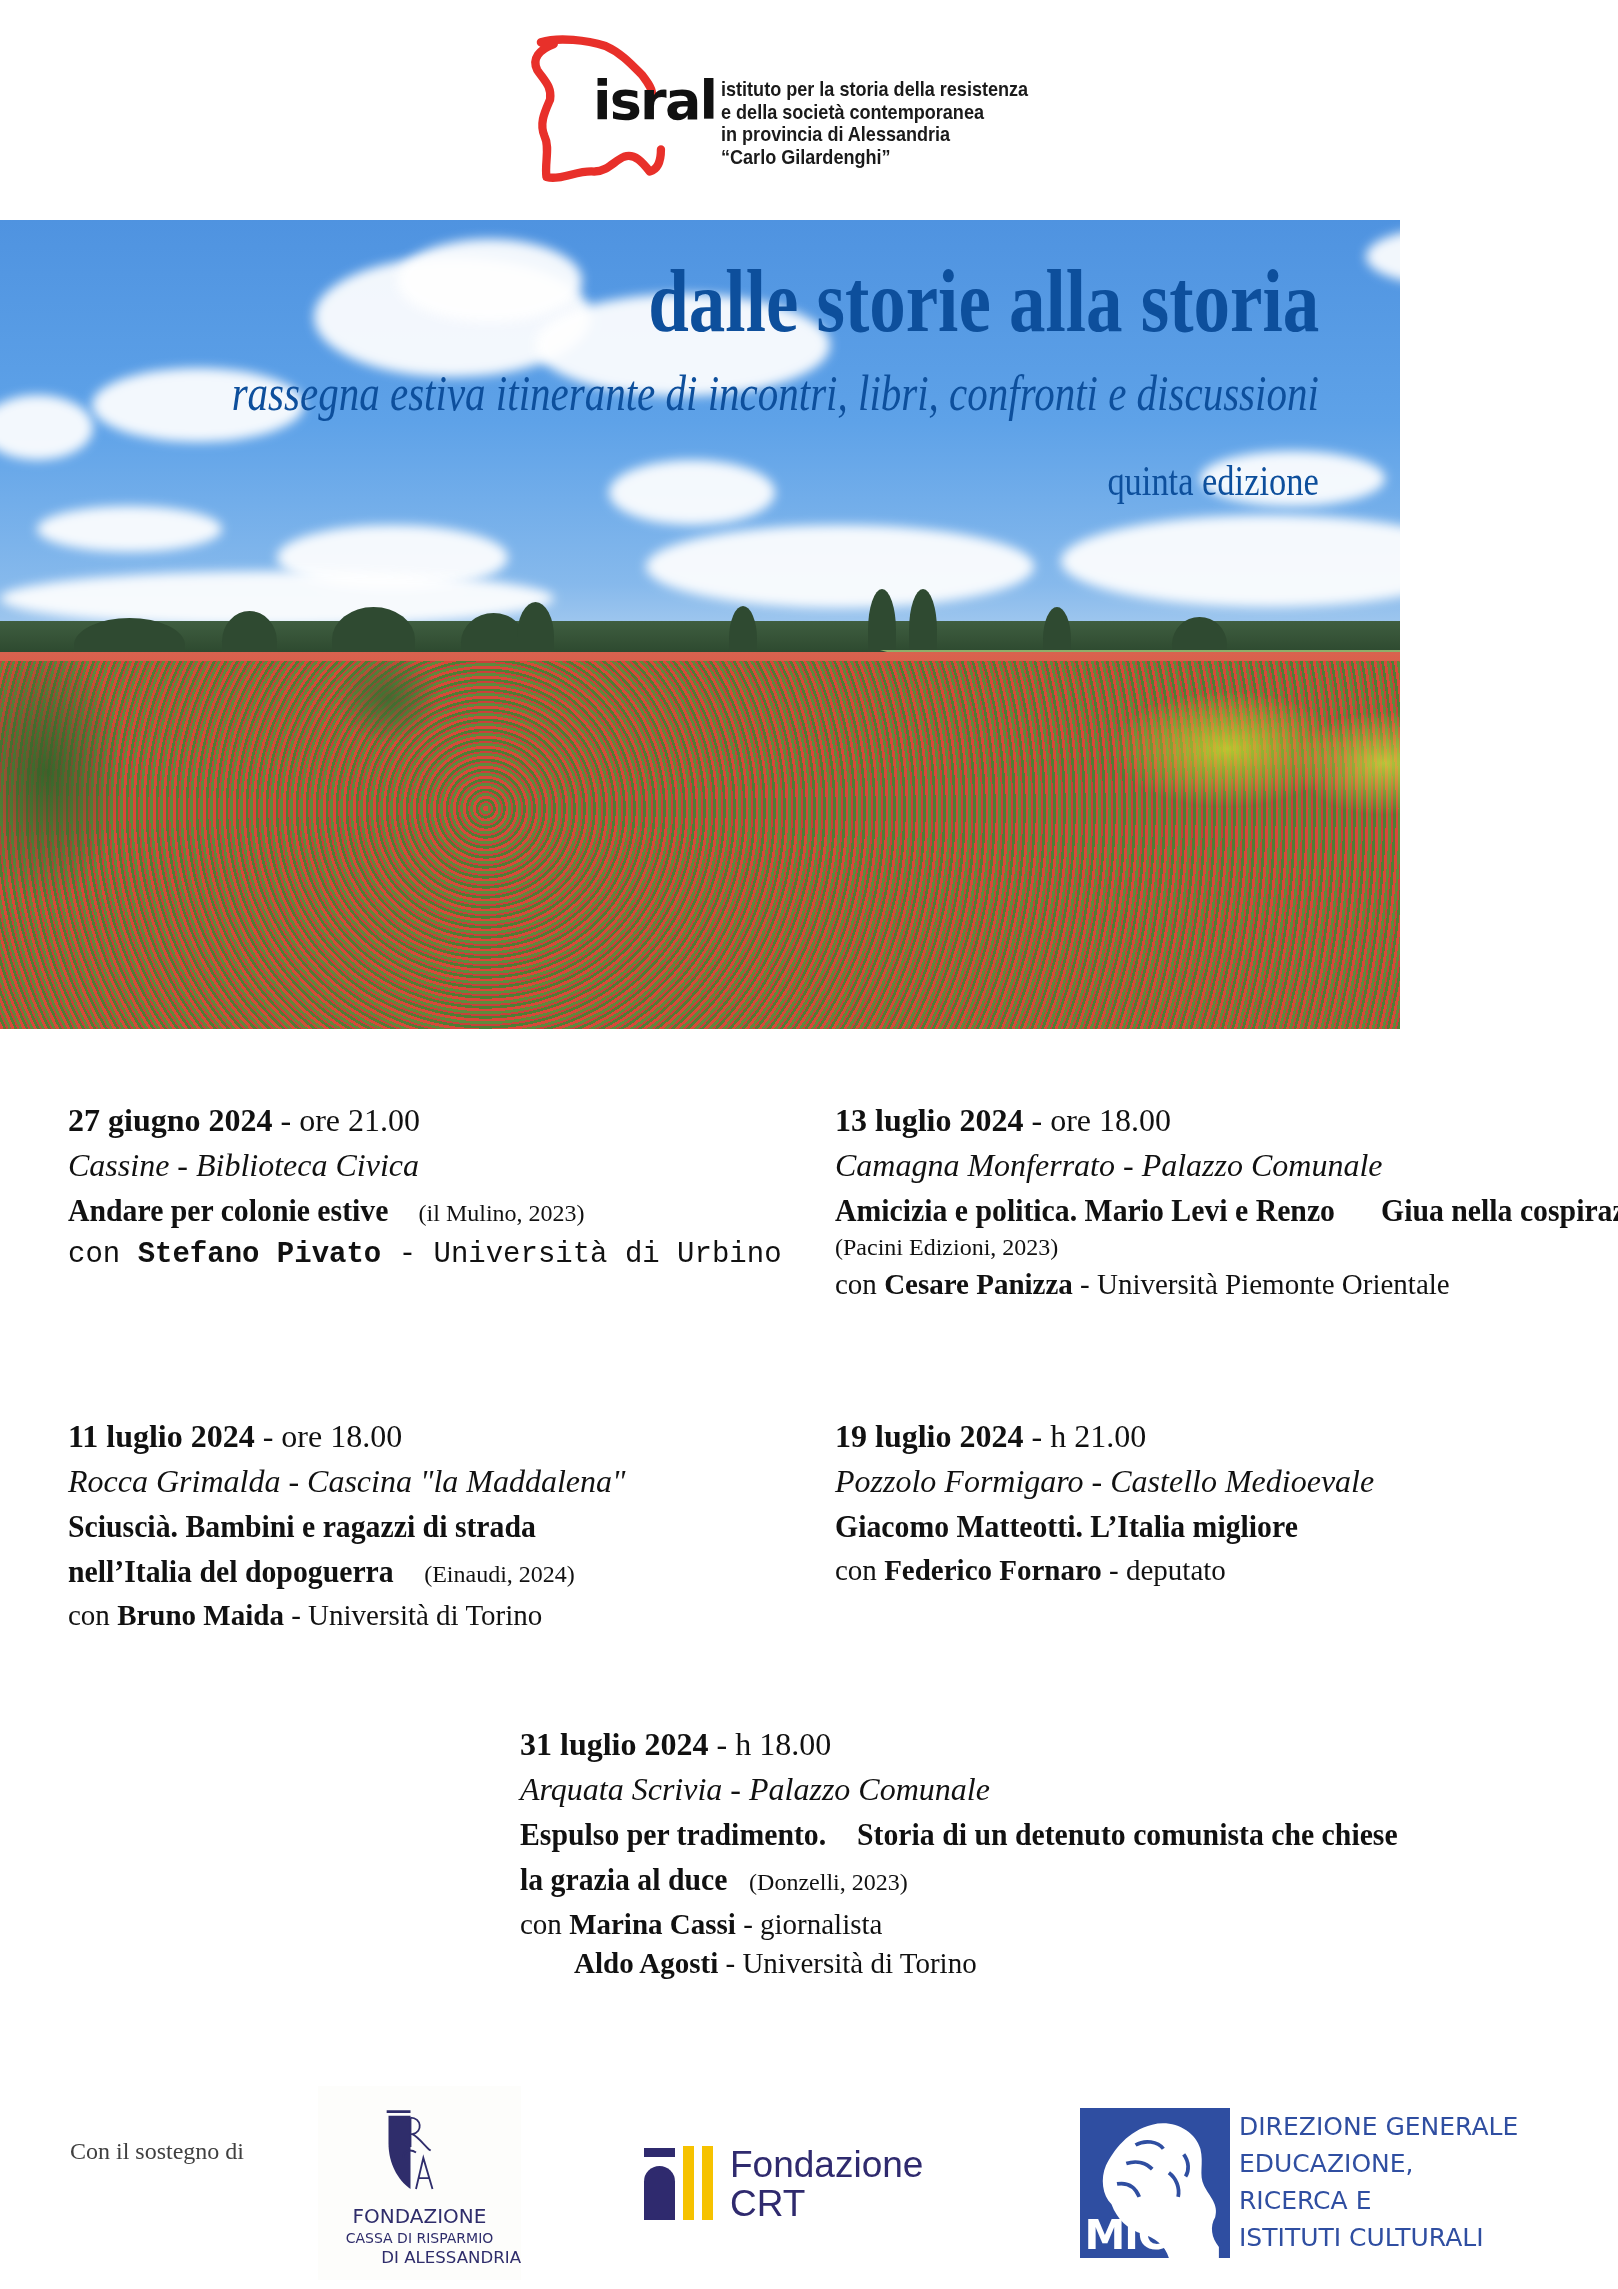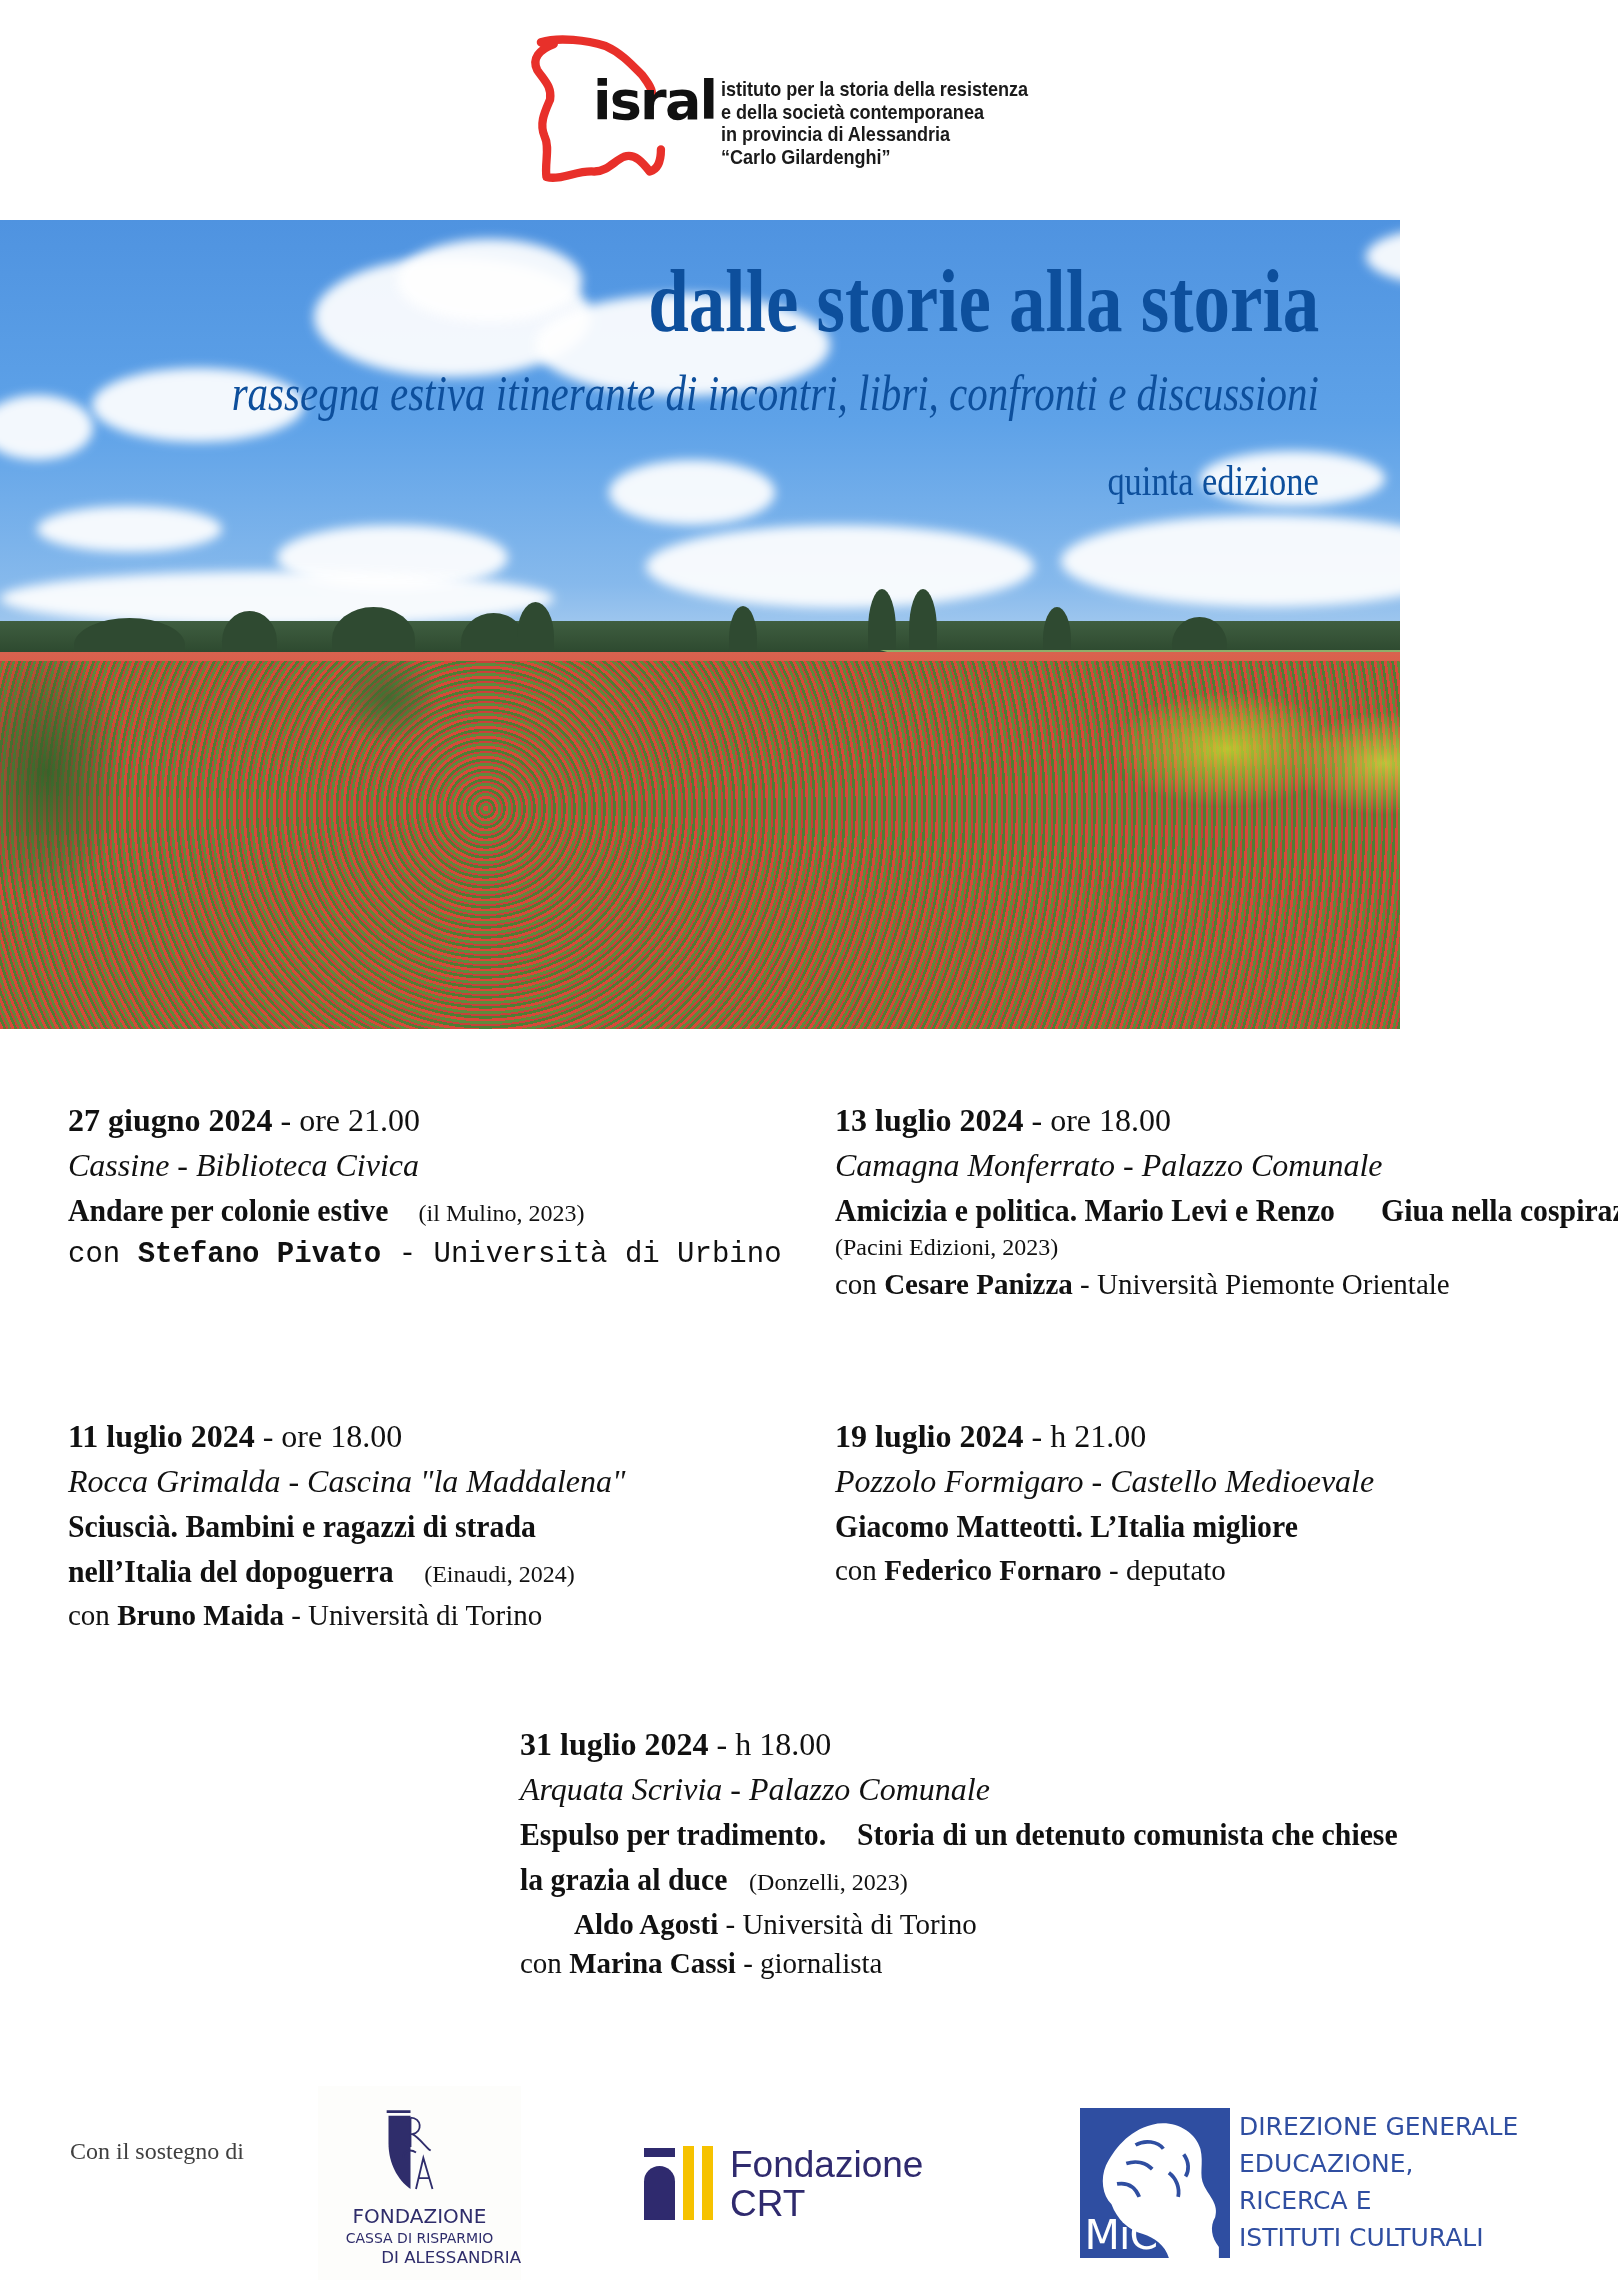--- a/index.html
+++ b/index.html
@@ -61,21 +61,21 @@
   .cra-shield { position: absolute; left: 65px; top: 24px; width: 55px; height: 83px; }
   .cra-text { position: absolute; left: 0; width: 203px; text-align: center; font-family: "DejaVu Sans", sans-serif;
     color: #2f2d6b; white-space: nowrap; }
   .crt-logo { position: absolute; left: 641px; top: 2146px; width: 314px; height: 92px; }
   .crt-bar { position: absolute; }
   .crt-text { position: absolute; left: 89px; font-family: "Liberation Sans", sans-serif; color: #2f2a6e;
     font-size: 37px; line-height: 1; }
   .mic-logo { position: absolute; left: 1080px; top: 2108px; width: 498px; height: 150px; }
   .mic-box { position: absolute; left: 0; top: 0; width: 150px; height: 150px; background: #2f4ea1; overflow: hidden; }
   .mic-letters { position: absolute; left: 4.6px; bottom: 1.8px; font-family: "DejaVu Sans", sans-serif; color: #fff;
-    font-size: 41px; line-height: 1; letter-spacing: -0.9px; }
+    font-size: 41px; line-height: 1; letter-spacing: -0.9px; font-weight: bold; }
   .mic-text { position: absolute; left: 159px; top: 0; font-family: "DejaVu Sans", sans-serif; color: #2f4ea1;
     font-size: 25px; line-height: 37px; white-space: nowrap; }
 </style>
 </head>
 <body>
 
 <div class="header">
   <svg class="isral-mark" viewBox="0 0 240 170">
     <path d="M30 10 C50 4 80 8 100 14 C118 22 130 36 140 46 C146 54 152 62 150 68
              M44 12 C28 18 20 28 26 40 C34 52 42 58 40 72 C34 86 28 98 34 112 C40 124 34 140 36 156
@@ -159,22 +159,22 @@
   <span class="line b cond">Giacomo Matteotti. L’Italia migliore</span>
   <span class="line" style="font-size:29px;line-height:42px;"><span>con </span><span class="b">Federico Fornaro</span><span> - deputato</span></span>
 </div>
 
 <div class="event" style="left:520px;top:1722px;">
   <span class="line"><span class="b">31 luglio 2024</span><span> - h 18.00</span></span>
   <span class="line i">Arquata Scrivia - Palazzo Comunale</span>
   <span class="line b cond">Espulso per tradimento.</span>
   <span class="line b cond">Storia di un detenuto comunista che chiese</span>
   <span class="line"><span class="b cond">la grazia al duce</span><span class="small"> (Donzelli, 2023)</span></span>
+  <span class="line" style="font-size:29px;line-height:39px;"><span>con </span><span class="b">Marina Cassi</span><span> - giornalista</span></span>
   <span class="line indent" style="font-size:29px;line-height:39px;"><span class="b">Aldo Agosti</span><span> - Università di Torino</span></span>
-  <span class="line" style="font-size:29px;line-height:39px;"><span>con </span><span class="b">Marina Cassi</span><span> - giornalista</span></span>
 </div>
 
 <div class="sponsor-label">Con il sostegno di</div>
 
 <div class="cra-logo">
   <svg class="cra-shield" viewBox="0 0 60 90">
     <rect x="4" y="0" width="26" height="3" fill="#2f2d6b"></rect>
     <path d="M6 6 L30 6 L30 86 C16 76 6 58 6 36 Z" fill="#2f2d6b"></path>
     <path d="M30 8 L30 40 M30 8 C42 8 44 24 32 26 C40 30 46 40 52 44" fill="none" stroke="#2f2d6b" stroke-width="2"></path>
     <path d="M22 52 C22 44 30 42 36 46" fill="none" stroke="#2f2d6b" stroke-width="2"></path>

